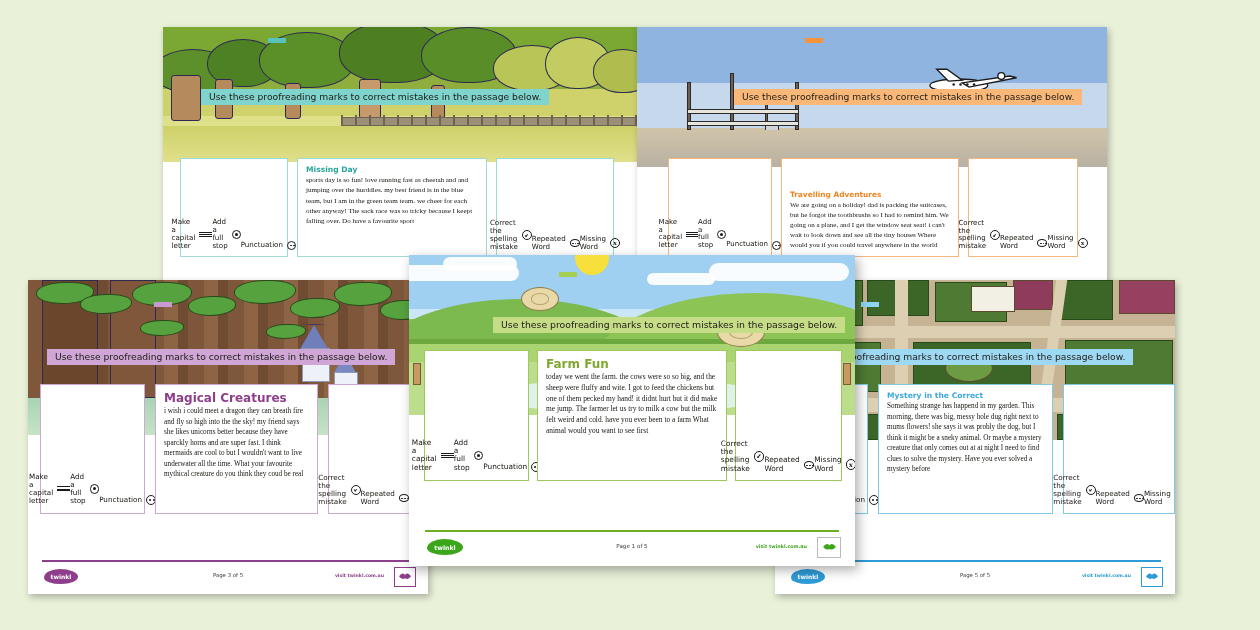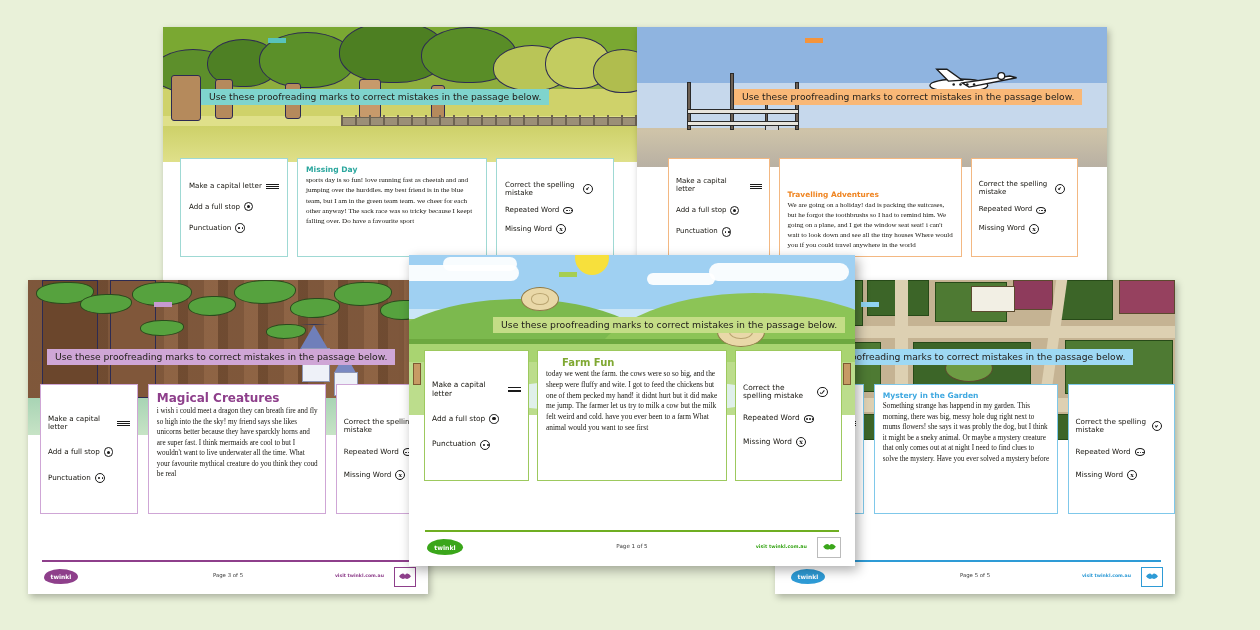--- a/index.html
+++ b/index.html
@@ -53,21 +53,21 @@
     position: absolute;
     display: flex;
     z-index: 7;
     gap: 0;
   }
   .panel {
     background: #fff;
     border: 1px solid #cfcfcf;
     position: relative;
   }
-  .panel.marks { display: flex; flex-direction: column; justify-content: center; }
+  .panel.marks { display: flex; flex-direction: row; justify-content: center; align-items: flex-end; }
   .mark-row {
     display: flex; align-items: center;
     font-family: "DejaVu Sans", sans-serif;
     color: #17150f;
     line-height: 1.12;
   }
   .mark-label { }
   .glyph { flex: none; margin-left: 4px; display: inline-block; }
 
   .glyph.triple {
@@ -544,21 +544,21 @@
         <span class="glyph circ" style="width:10px;height:10px;">
           <span class="dots2">
             <i style="left:2.2px;top:3.2px;width:1.8px;height:1.8px;"></i>
             <i style="left:5.8px;top:3.2px;width:1.8px;height:1.8px;"></i>
           </span>
         </span>
       </div>
     </div>
 
     <div class="panel passage" style="width:192px; margin-left:10px; border-color:#7fc8ea;">
-      <div class="passage-title" style="font-size:7.6px; color:#3ea8e0;">Mystery in the Garden</div>
+      <div class="passage-title" style="font-size:7.6px; color:#3ea8e0;">Mystery in the Correct</div>
       <div class="passage-body" style="font-size:7.2px; line-height:1.46;">Something strange has happend in my garden. This morning, there was big, messy hole dug right next to mums flowers! she says it was probly the dog, but I think it might be a sneky animal. Or maybe a mystery creature that only comes out at at night I need to find clues to solve the mystery. Have you ever solved a mystery before</div>
     </div>
 
     <div class="panel marks" style="width:112px; margin-left:10px; padding:0 7px; border-color:#7fc8ea;">
       <div class="mark-row" style="font-size:7.2px; margin:7px 0;">
         <span class="mark-label" style="max-width:72px;">Correct the spelling mistake</span>
         <span class="glyph circ" style="width:10px;height:10px;">
           <span class="tick"></span>
         </span>
       </div>
@@ -643,21 +643,21 @@
         <span class="glyph circ" style="width:10px;height:10px;">
           <span class="dots2">
             <i style="left:2.2px;top:3.2px;width:1.8px;height:1.8px;"></i>
             <i style="left:5.8px;top:3.2px;width:1.8px;height:1.8px;"></i>
           </span>
         </span>
       </div>
     </div>
 
     <div class="panel passage" style="width:190px; margin-left:8px; border-color:#9dc95e;">
-      <div class="passage-title" style="font-size:10px; color:#7fa832;margin-left:16px;">Farm Fun</div>
+      <div class="passage-title" style="font-size:12px; color:#7fa832;">Farm Fun</div>
       <div class="passage-body" style="font-size:7.4px; line-height:1.46;">today we went the farm. the cows were so so big, and the sheep were fluffy and wite. I got to feed the chickens but one of them pecked my hand! it didnt hurt but it did make me jump. The farmer let us try to milk a cow but the milk felt weird and cold. have you ever been to a farm What animal would you want to see first</div>
     </div>
 
     <div class="panel marks" style="width:107px; margin-left:8px; padding:0 7px; border-color:#9dc95e;">
       <div class="mark-row" style="font-size:7.4px; margin:7px 0;">
         <span class="mark-label" style="max-width:70px;">Correct the spelling mistake</span>
         <span class="glyph circ" style="width:10.5px;height:10.5px;">
           <span class="tick"></span>
         </span>
       </div>

